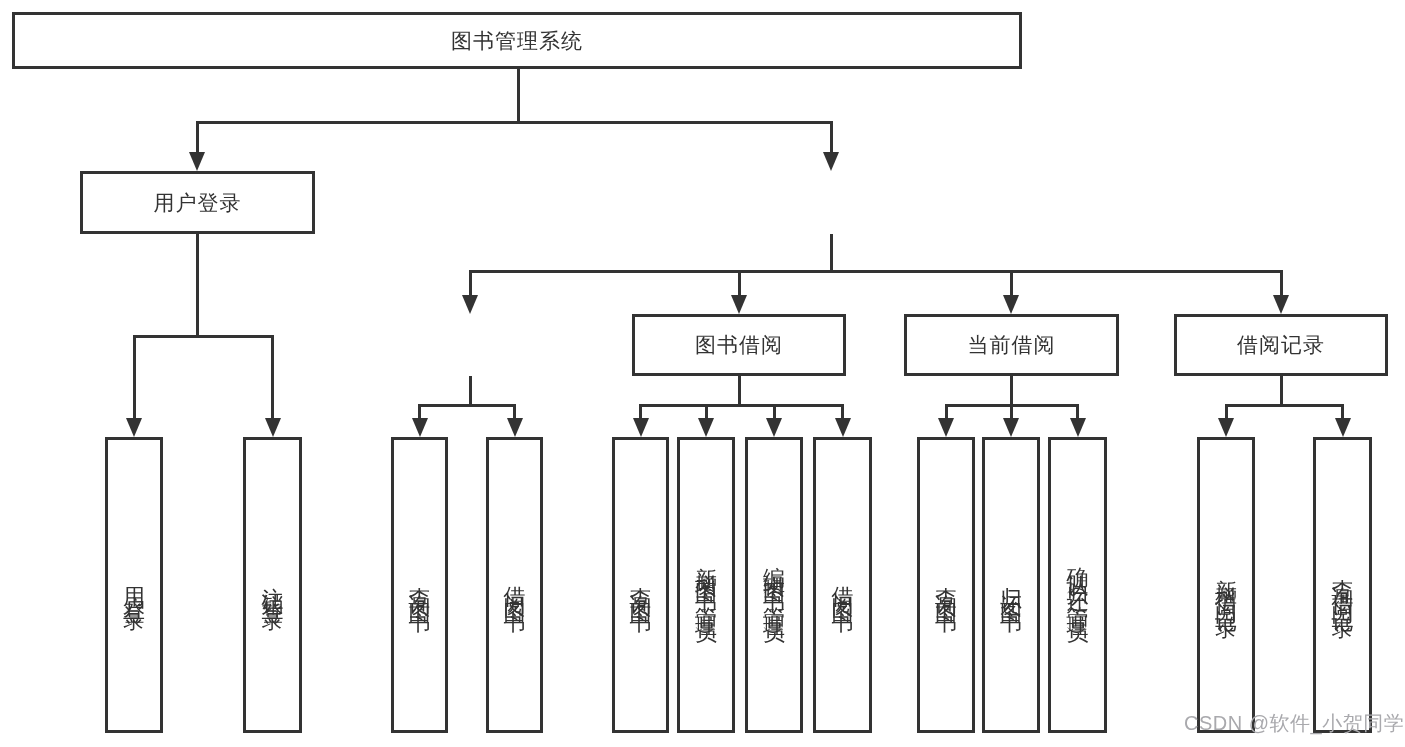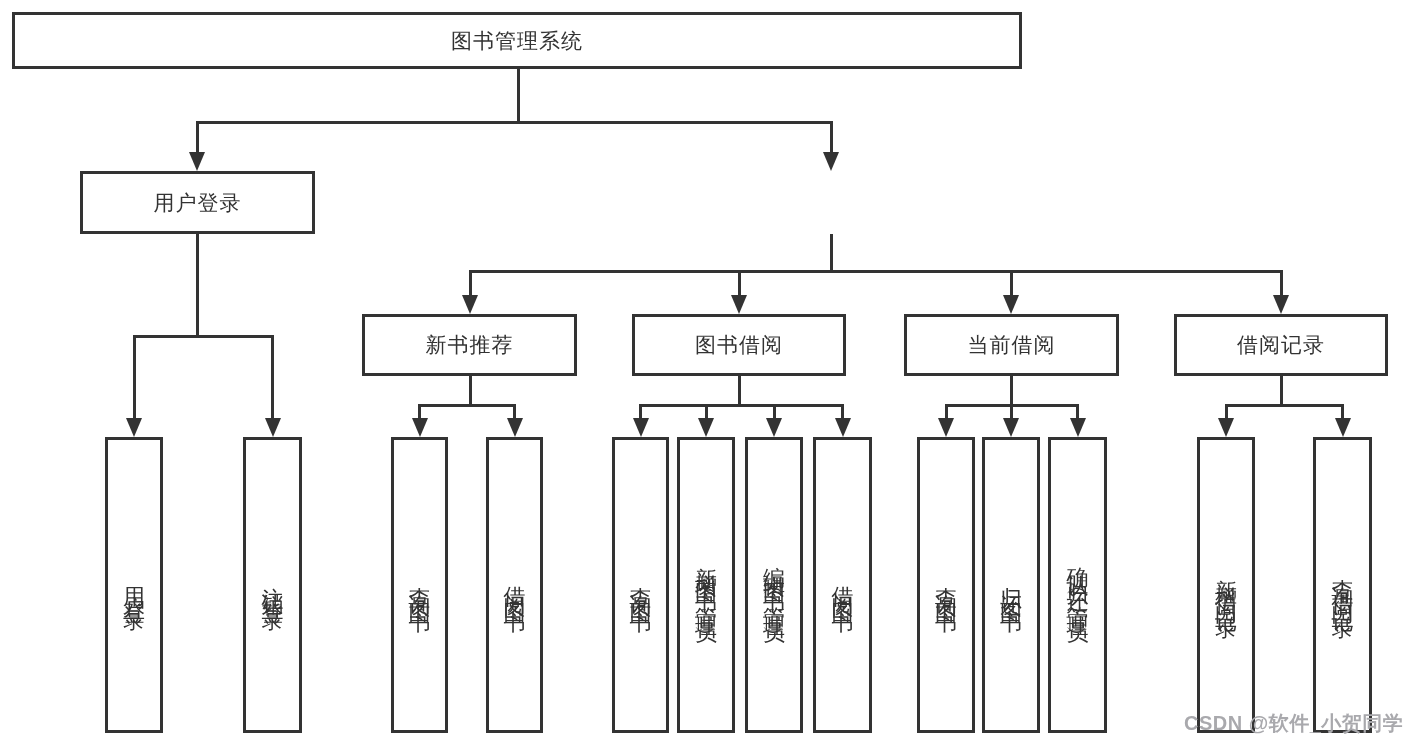--- a/index.html
+++ b/index.html
@@ -35,21 +35,20 @@
     border-top:19px solid #333333;
   }
   .watermark{
     position:absolute;
     left:1184px;top:710px;
     font-size:20px;
     color:#a9a9ad;
     letter-spacing:0.5px;
     z-index:5;
     white-space:nowrap;
-    font-weight:bold;
   }
 </style>
 </head>
 <body>
 
 <div class="canvas">
 
   <div class="box" style="left:12px;top:12px;width:1010px;height:57px;">
     <span>图书管理系统</span>
   </div>
@@ -76,23 +75,20 @@
   <div class="hline" style="left:469px;top:270px;width:814px;"></div>
   <div class="vline" style="left:469px;top:270px;height:28px;"></div>
   <div class="arrow" style="left:462px;top:295px;"></div>
   <div class="vline" style="left:738px;top:270px;height:28px;"></div>
   <div class="arrow" style="left:731px;top:295px;"></div>
   <div class="vline" style="left:1010px;top:270px;height:28px;"></div>
   <div class="arrow" style="left:1003px;top:295px;"></div>
   <div class="vline" style="left:1280px;top:270px;height:28px;"></div>
   <div class="arrow" style="left:1273px;top:295px;"></div>
 
-  <div class="box" style="left:362px;top:314px;width:215px;height:62px;">
-    <span>新书推荐</span>
-  </div>
   <div class="box" style="left:904px;top:314px;width:215px;height:62px;">
     <span>当前借阅</span>
   </div>
   <div class="box" style="left:632px;top:314px;width:214px;height:62px;">
     <span>图书借阅</span>
   </div>
   <div class="box" style="left:1174px;top:314px;width:214px;height:62px;">
     <span>借阅记录</span>
   </div>
 

